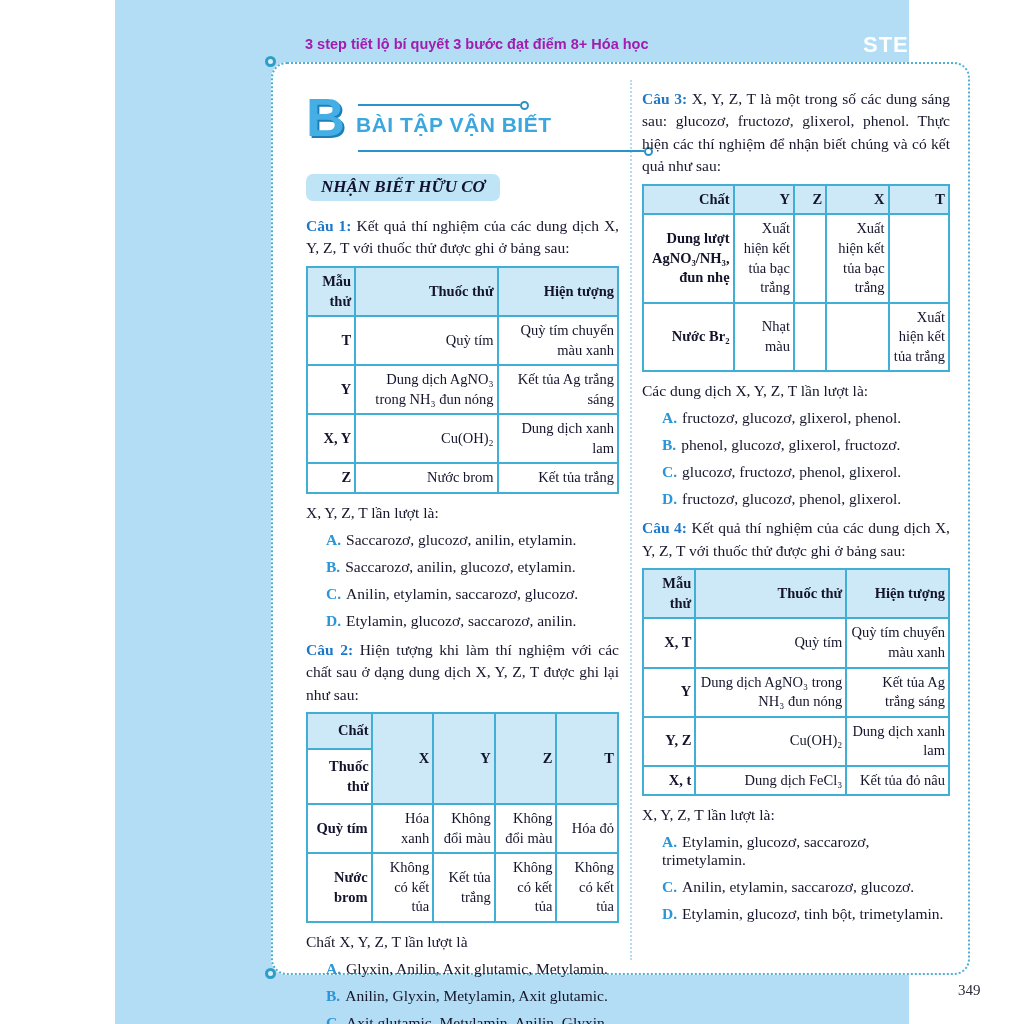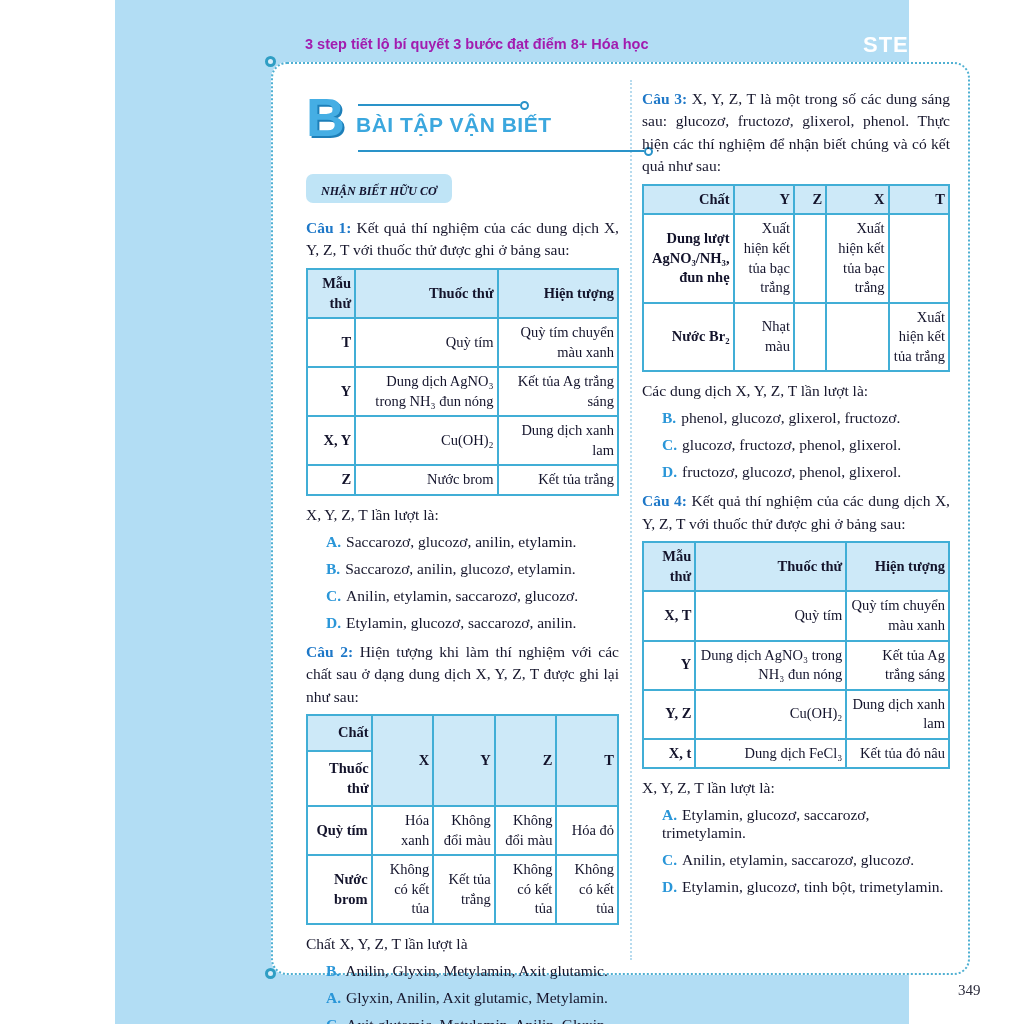--- a/index.html
+++ b/index.html
@@ -35,22 +35,22 @@
   .badge-title { position:absolute; left:50px; top:25px;
                  font-family:"Liberation Sans", sans-serif; font-weight:800;
                  font-size:21px; color:#3ba7de; letter-spacing:0.5px; }
   .badge-line { position:absolute; height:2px; background:#2a93c9; }
   .badge-line::after { content:''; position:absolute; right:-9px; top:-3px; width:5px;
                        height:5px; border:2px solid #2a93c9; border-radius:50%; background:#fff; }
   .line-top { left:52px; top:16px; width:162px; }
   .line-bottom { left:52px; top:62px; width:286px; }
 
   .pill { display:inline-block; background:#bfe4f6; border-radius:7px;
-          padding:10px 15px 4px; font-style:italic; font-weight:bold;
-          font-size:12px; color:#12122e; margin:2px 0 8px; }
+          padding:3px 15px 4px; font-style:italic; font-weight:bold;
+          font-size:17px; color:#12122e; margin:2px 0 8px; }
 
   .q-para { font-size:15.5px; line-height:1.45; margin:6px 0 6px; text-align:justify; }
   .q-label { font-weight:bold; color:#1e78c8; }
 
   table.tbl { border-collapse:collapse; width:100%; margin:5px 0 10px;
               font-size:14.5px; }
   .tbl th, .tbl td { border:2px solid #41aed6; padding:4px 3px; text-align:right;
                      vertical-align:middle; line-height:1.35; color:#13132b; }
   .tbl th { background:#cde9f8; font-weight:bold; }
   .tbl td.rowlabel { font-weight:bold; }
@@ -184,24 +184,24 @@
           <td>Không có kết tủa</td>
           <td>Kết tủa trắng</td>
           <td>Không có kết tủa</td>
           <td>Không có kết tủa</td>
         </tr>
       </tbody>
         </table>
 
       <div class="stem">Chất X, Y, Z, T lần lượt là</div>
       <div class="opt">
+        <span class="opt-letter">A.</span><span>Glyxin, Anilin, Axit glutamic, Metylamin.</span>
+      </div>
+      <div class="opt">
         <span class="opt-letter">B.</span><span>Anilin, Glyxin, Metylamin, Axit glutamic.</span>
-      </div>
-      <div class="opt">
-        <span class="opt-letter">A.</span><span>Glyxin, Anilin, Axit glutamic, Metylamin.</span>
       </div>
       <div class="opt">
         <span class="opt-letter">C.</span><span>Axit glutamic, Metylamin, Anilin, Glyxin.</span>
       </div>
       
     </div>
 
     <div class="col col-right">
 
       <p class="q-para" style="margin-top:0">
@@ -237,20 +237,23 @@
           <td>Nhạt màu</td>
           <td></td>
           <td></td>
           <td>Xuất hiện kết tủa trắng</td>
         </tr>
       </tbody>
         </table>
 
       <div class="stem">Các dung dịch X, Y, Z, T lần lượt là:</div>
       <div class="opt">
+        <span class="opt-letter">A.</span><span>fructozơ, glucozơ, glixerol, phenol.</span>
+      </div>
+      <div class="opt">
         <span class="opt-letter">B.</span><span>phenol, glucozơ, glixerol, fructozơ.</span>
       </div>
       <div class="opt">
         <span class="opt-letter">C.</span><span>glucozơ, fructozơ, phenol, glixerol.</span>
       </div>
       <div class="opt">
         <span class="opt-letter">D.</span><span>fructozơ, glucozơ, phenol, glixerol.</span>
       </div>
 
       <p class="q-para">

